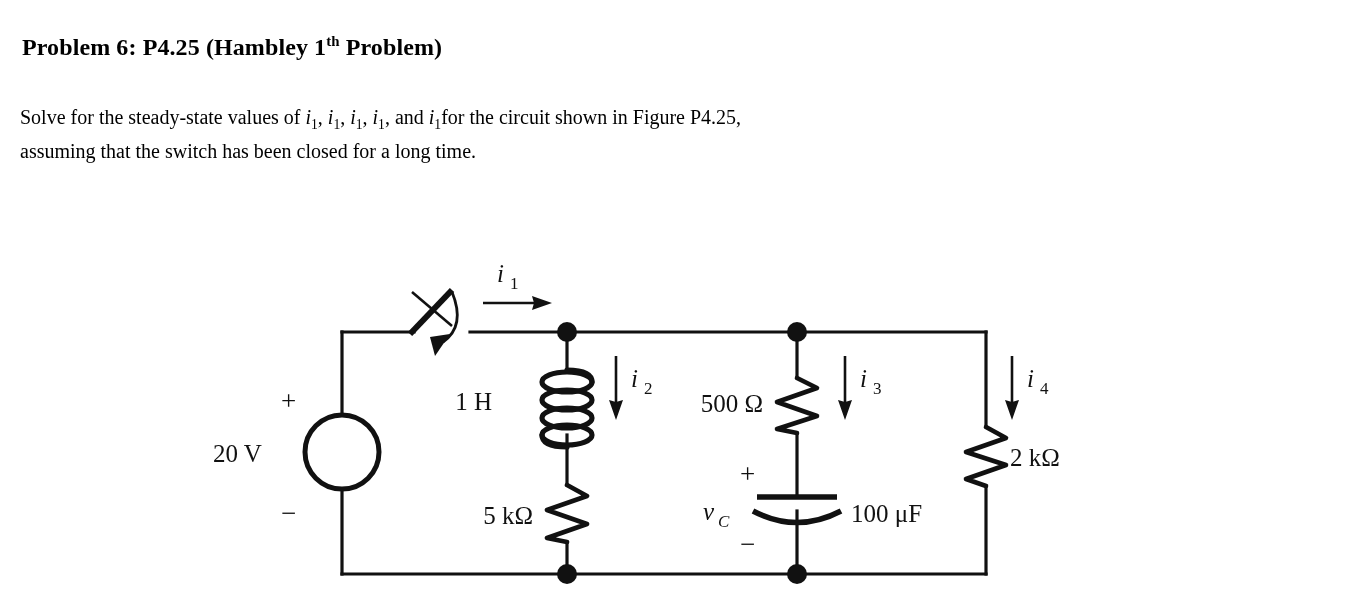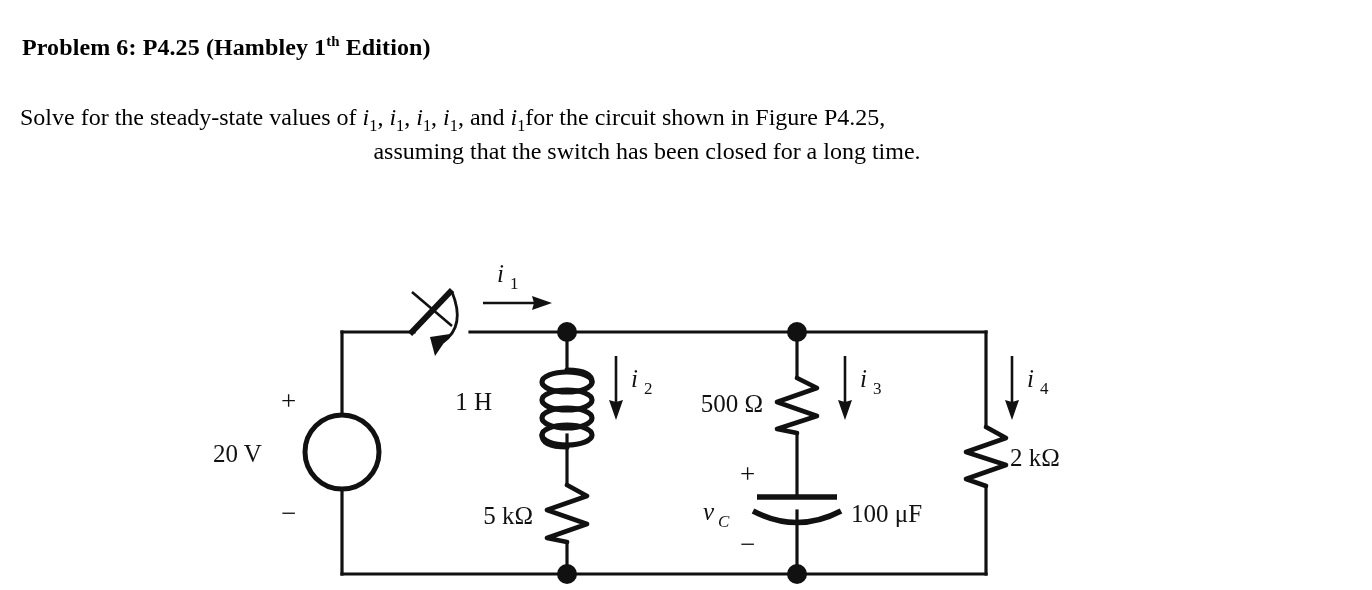--- a/index.html
+++ b/index.html
@@ -29,27 +29,27 @@
     font-size: 0.62em;
     vertical-align: super;
     line-height: 0;
   }
 
   .problem-body {
     position: absolute;
     left: 20px;
     top: 100px;
     width: 1254px;
-    font-size: 24px;
+    font-size: 20px;
     line-height: 34px;
     text-align: justify;
     text-justify: inter-word;
   }
   .problem-body .line2 {
-    text-align: center;
+    text-align: left;
     font-family: Liberation Serif, serif;
   }
   .var {
     font-style: italic;
     font-family: "Liberation Serif", "DejaVu Serif", serif;
   }
   .var sub {
     font-style: normal;
     font-size: 0.68em;
     vertical-align: sub;
@@ -148,21 +148,21 @@
     stroke: #111111;
     stroke-width: 5.5;
     fill: none;
     stroke-linecap: butt;
   }
 </style>
 </head>
 <body>
 
 <div class="problem-title">
-  <span>Problem 6: P4.25 (Hambley 1</span><sup>th</sup><span> Edition)</span>
+  <span>Problem 6: P4.25 (Hambley 1</span><sup>th</sup><span> Problem)</span>
 </div>
 
 <div class="problem-body">
   <div class="line1"><span>Solve for the steady-state values of </span><span class="var"><span>i</span><sub>1</sub></span>, <span class="var"><span>i</span><sub>1</sub></span>, <span class="var"><span>i</span><sub>1</sub></span>, <span class="var"><span>i</span><sub>1</sub></span>, <span>and</span> <span class="var"><span>i</span><sub>1</sub></span><span>for the circuit shown in Figure P4.25,</span></div>
   <div class="line2">assuming that the switch has been closed for a long time.</div>
 </div>
 
 <div class="figure-wrap">
 <svg class="circuit" viewBox="0 0 1372 360">
 

